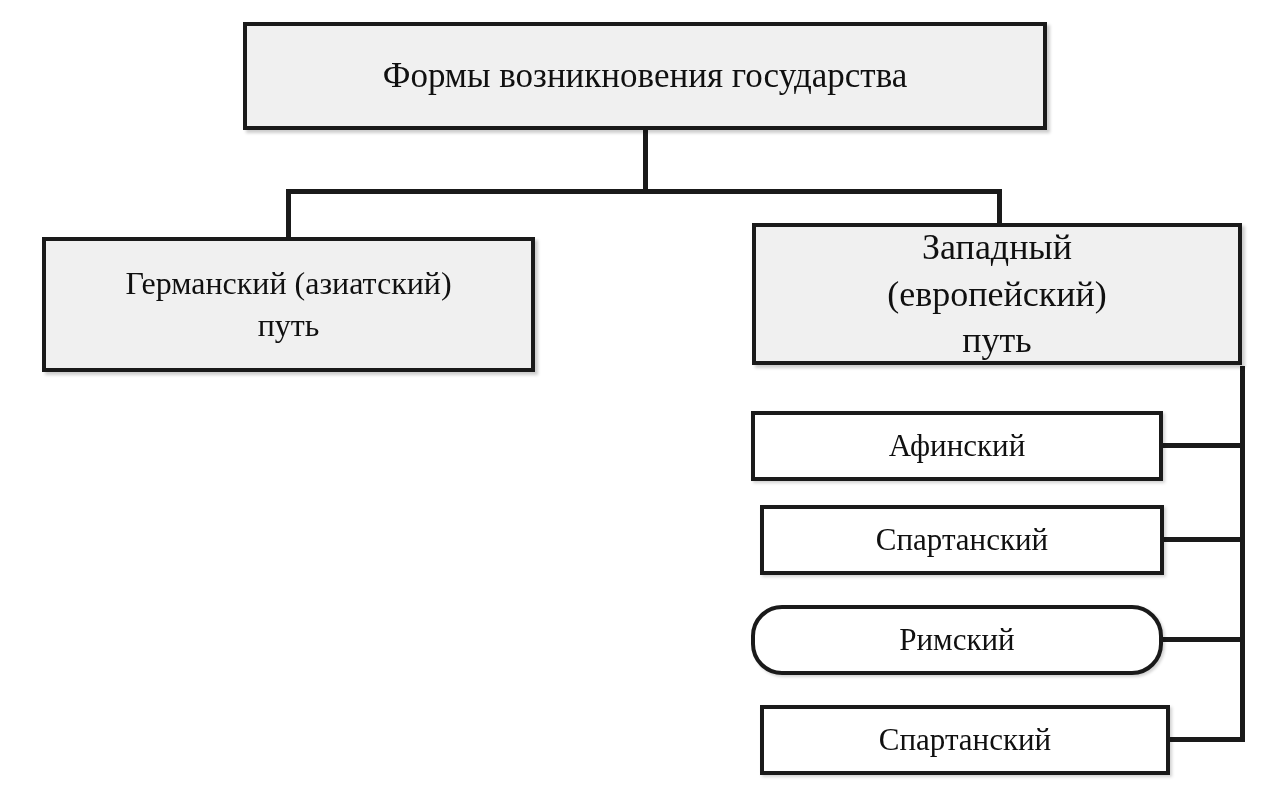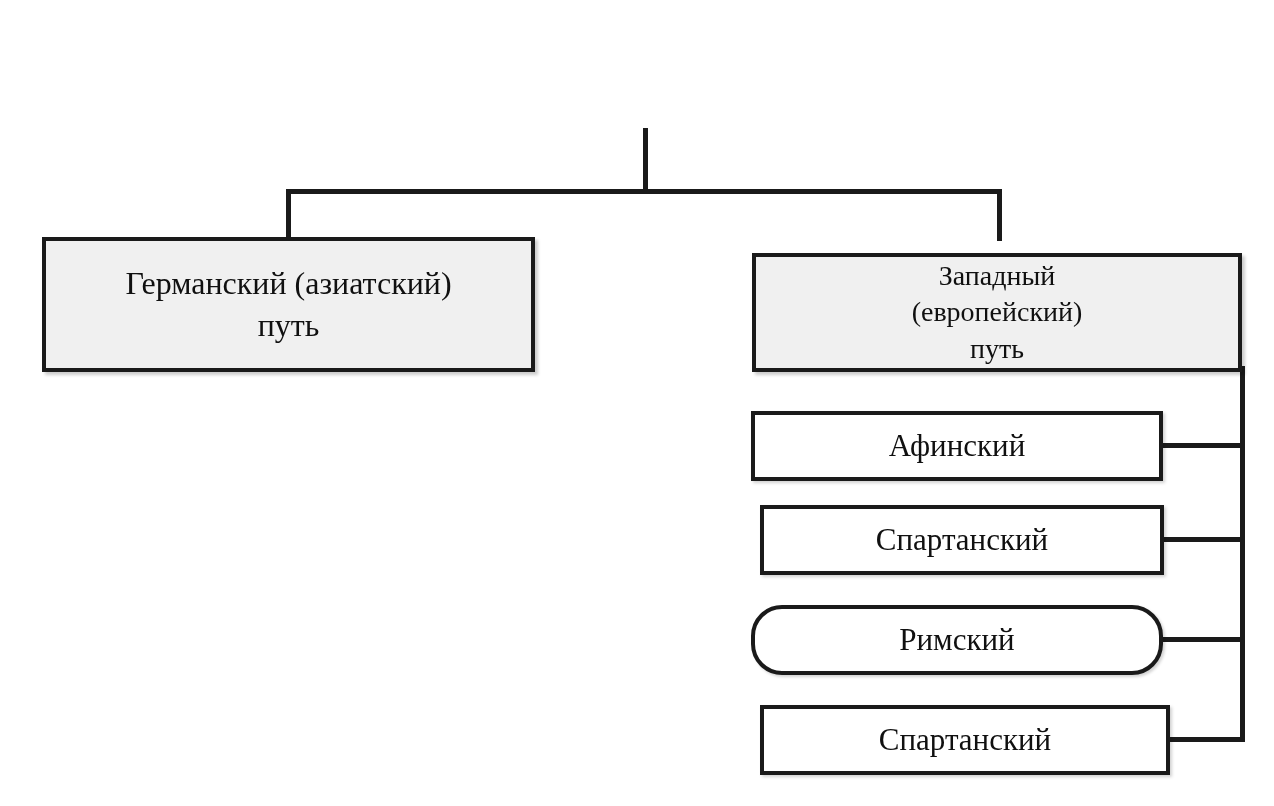--- a/index.html
+++ b/index.html
@@ -37,21 +37,21 @@
     box-shadow: 3px 3px 3px rgba(0,0,0,0.20);
   }
   .node.plain {
     background: #ffffff;
     border: 4px solid #1a1a1a;
     box-shadow: 2px 2px 3px rgba(0,0,0,0.18);
   }
 
   #node-root   { left: 243px; top: 22px;  width: 804px; height: 108px; font-size: 35px; }
   #node-east   { left: 42px;  top: 237px; width: 493px; height: 135px; font-size: 32px; }
-  #node-west   { left: 752px; top: 253px; width: 490px; height: 119px; font-size: 28px; }
+  #node-west   { left: 752px; top: 223px; width: 490px; height: 142px; font-size: 36px; }
 
   #node-athens { left: 751px; top: 411px; width: 412px; height: 70px; font-size: 31px; }
   #node-sparta { left: 760px; top: 505px; width: 404px; height: 70px; font-size: 31px; text-align: right; }
   #node-rome   { left: 751px; top: 605px; width: 412px; height: 70px; font-size: 31px; border-radius: 31px; }
   #node-german { left: 760px; top: 705px; width: 410px; height: 70px; font-size: 31px; }
 
   
   .conn {
     position: absolute;
     background: #1a1a1a;
@@ -86,20 +86,21 @@
   <div class="conn v" id="conn-root-stem"></div>
   <div class="conn h" id="conn-split-bar"></div>
   <div class="conn v" id="conn-east-drop"></div>
   <div class="conn v" id="conn-west-drop"></div>
   <div class="conn v" id="conn-trunk"></div>
   <div class="conn h" id="conn-stub-athens"></div>
   <div class="conn h" id="conn-stub-sparta"></div>
   <div class="conn h" id="conn-stub-rome"></div>
   <div class="conn h" id="conn-stub-german"></div>
 
+  <div class="node filled" id="node-root">Формы возникновения государства</div>
 
   <div class="node filled" id="node-east">Германский (азиатский)
 путь</div>
 
   <div class="node filled" id="node-west">Западный
 (европейский)
 путь</div>
 
   <div class="node plain" id="node-athens">Афинский</div>
 

